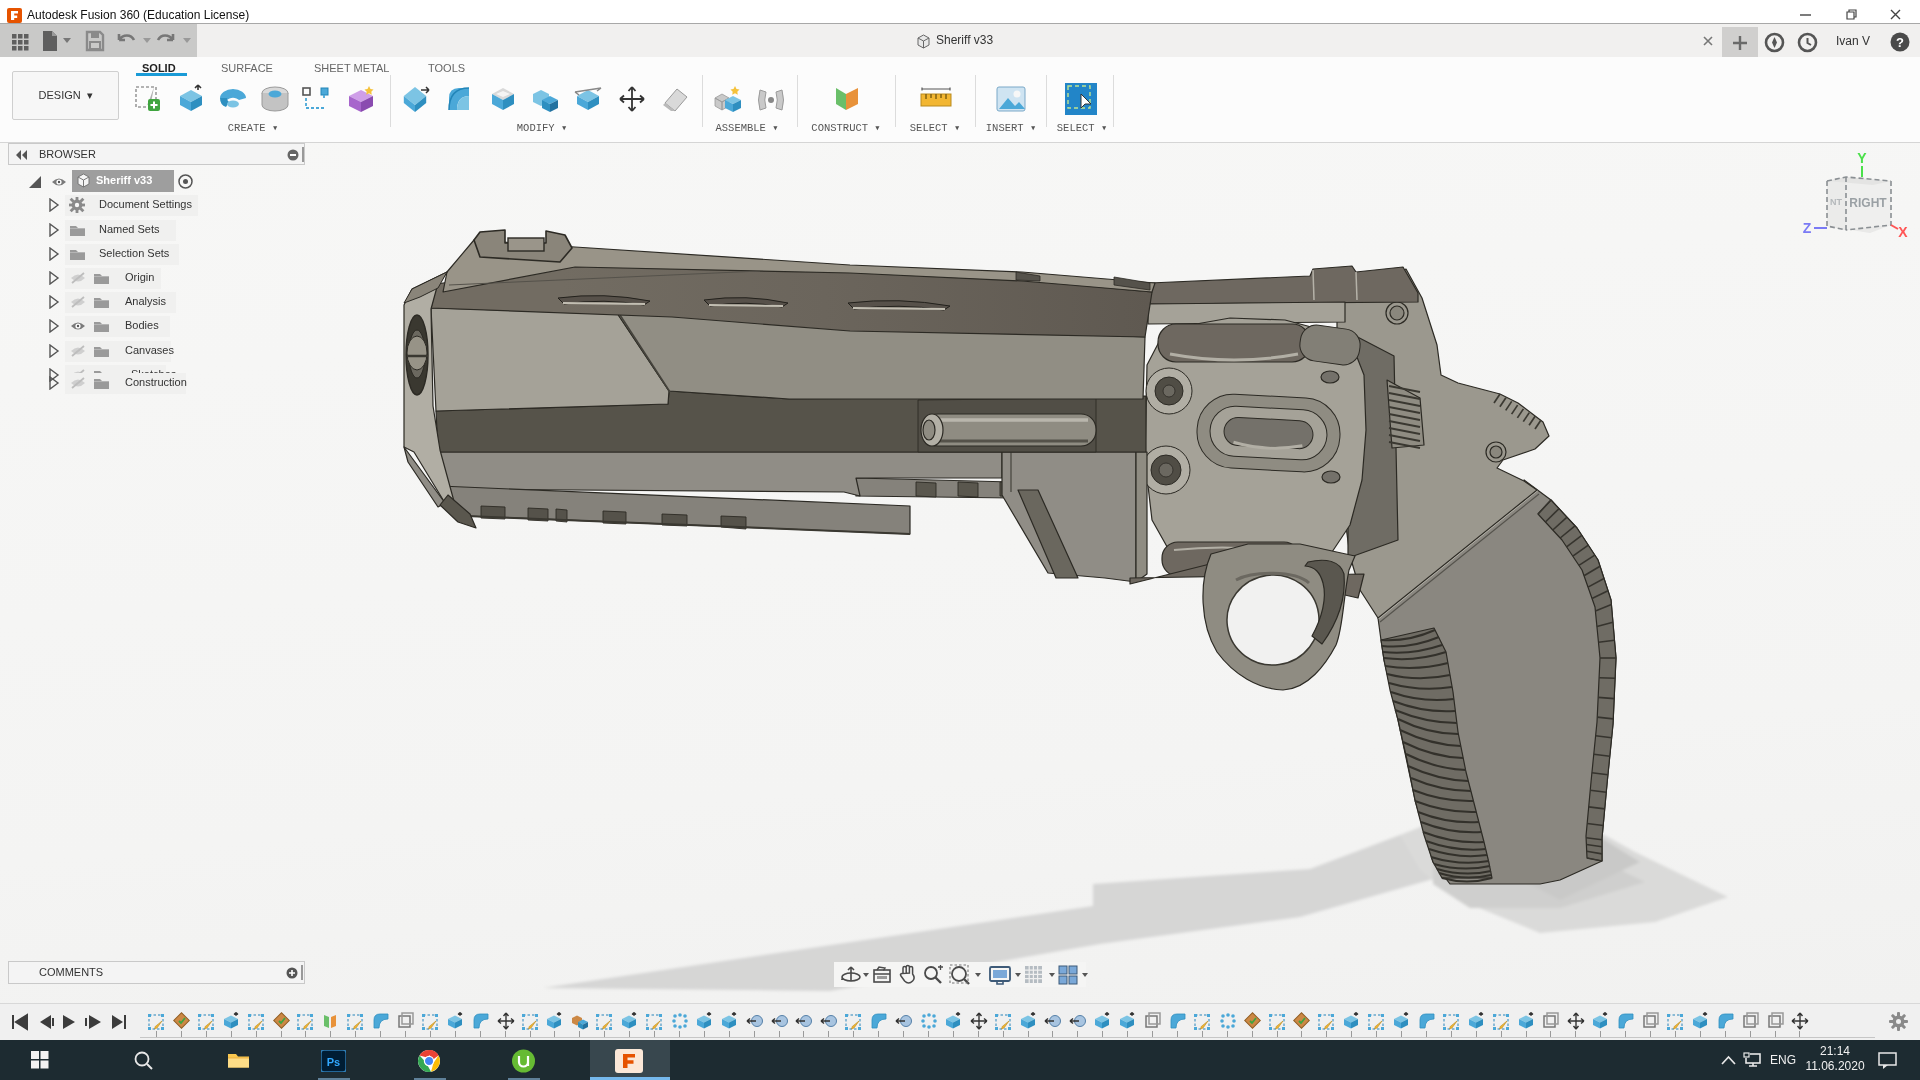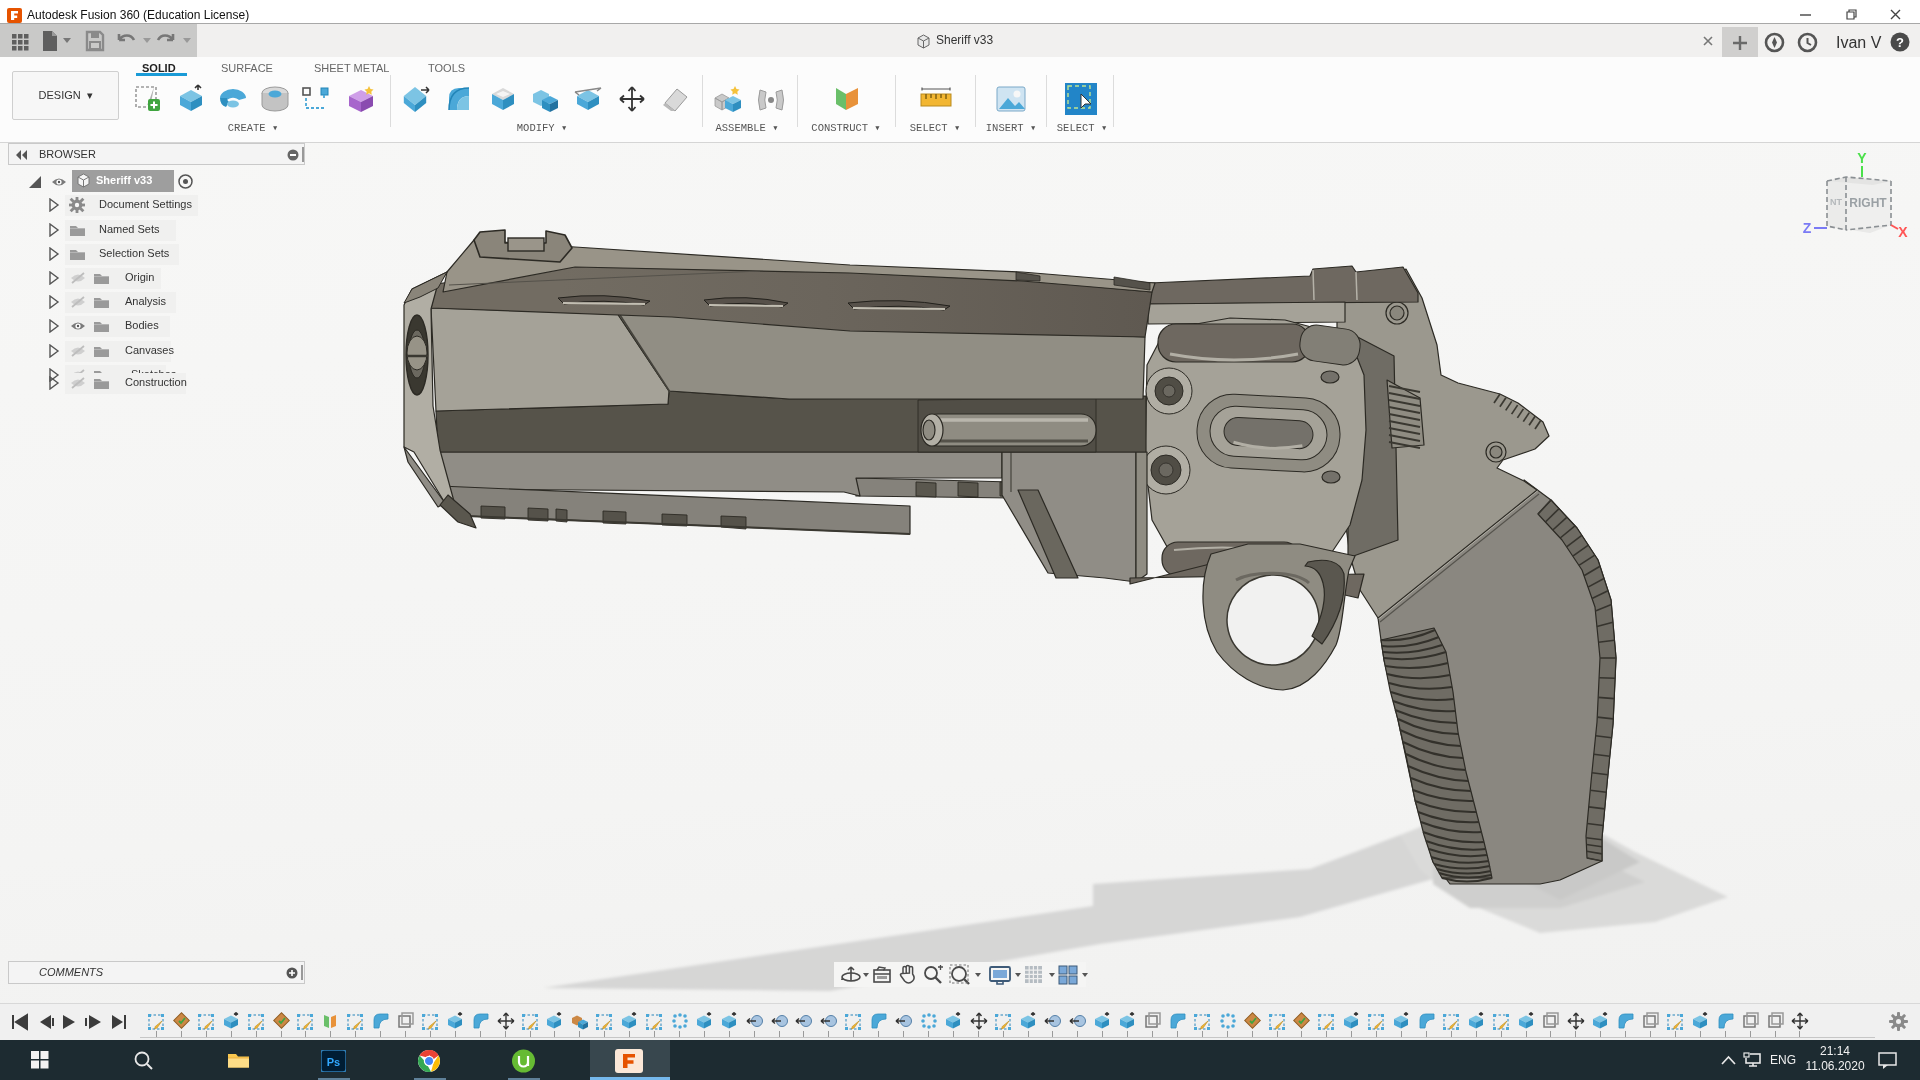--- a/index.html
+++ b/index.html
@@ -16,21 +16,21 @@
 .rtab.active { color:#222; font-weight:bold; }
 #tabline { position:absolute; left:136px; top:16px; width:51px; height:3px; background:#1a9bd7; }
 #designbox { position:absolute; left:12px; top:14px; width:107px; height:49px; background:#f7f7f7; border:1px solid #cfcfcf; border-radius:2px; font-size:11px; color:#333; text-align:center; line-height:47px; }
 .glabel { position:absolute; top:64px; font-size:10.5px; color:#555; transform:translateX(-50%); white-space:nowrap;font-family:Liberation Mono, monospace; }
 .gsep { position:absolute; top:18px; width:1px; height:52px; background:#dcdcdc; }
 #canvas { position:absolute; left:0; top:143px; width:1920px; height:860px; background:linear-gradient(175deg,#f7f7f6 0%,#f4f4f3 70%,#f1f1f0 100%); }
 #browser { position:absolute; left:8px; top:0px; width:297px; }
 #bheader { width:297px; height:22px; background:#f4f4f4; border:1px solid #c9c9c9; font-size:11px; color:#333; position:relative; }
 .trow { position:absolute; left:0; height:24px; font-size:11px; color:#333; width:297px; }
 .pill  { position:absolute; height:21px; top:1px; background:#f0f0ef; }
-#comments { position:absolute; left:8px; top:818px; width:297px; height:23px; background:#f4f4f4; border:1px solid #c9c9c9; font-size:11px; color:#333;font-style:italic; }
+#comments { position:absolute; left:8px; top:818px; width:297px; height:23px; background:#f4f4f4; border:1px solid #c9c9c9; font-size:11px; color:#333; }
 #navbar { position:absolute; left:834px; top:819px; width:252px; height:25px; background:#f5f5f4; }
 #timeline { position:absolute; left:0; top:1003px; width:1920px; height:37px; background:#f0f0f0; border-top:1px solid #d8d8d8; }
 #taskbar { position:absolute; left:0; top:1040px; width:1920px; height:40px; background:#1d2b31; }
 #clock { position:absolute; left:1800px; top:4px; width:70px; text-align:center; font-size:12px; color:#f0f0f0; line-height:15px; }
 </style>
 </head>
 <body>
 <div id="page">
 
   <div id="titlebar">
@@ -100,21 +100,21 @@
         <path d="M9 2 v14 M2 9 h14" stroke="#6a6a6a" stroke-width="2.4"></path>
       </svg>
       <svg class="abs" style="left:1764px;top:8px" width="21" height="21" viewBox="0 0 21 21">
         <circle cx="10.5" cy="10.5" r="8.5" fill="none" stroke="#555" stroke-width="2.6"></circle>
         <path d="M10.5 5 L13 10.5 L10.5 16 L8 10.5 z" fill="#555"></path>
       </svg>
       <svg class="abs" style="left:1797px;top:8px" width="21" height="21" viewBox="0 0 21 21">
         <circle cx="10.5" cy="10.5" r="8.5" fill="none" stroke="#555" stroke-width="2.6"></circle>
         <path d="M10.5 6 V11 L14 13" stroke="#555" stroke-width="2" fill="none"></path>
       </svg>
-      <div class="abs" style="left:1836px;top:10px;font-size:16px;color:#333">Ivan V</div>
+      <div class="abs" style="left:1836px;top:10px;font-size:12px;color:#333">Ivan V</div>
       <svg class="abs" style="left:1890px;top:8px" width="20" height="20" viewBox="0 0 20 20">
         <circle cx="10" cy="10" r="9.5" fill="#4a4a4a"></circle>
         <text x="10" y="14.5" font-size="13" font-family="Liberation Sans" font-weight="bold" fill="#fff" text-anchor="middle">?</text>
       </svg>
   </div>
 
   <div id="ribbon">
     <div id="designbox">DESIGN&nbsp;&nbsp;▾</div>
     <div class="rtab active" style="left:142px">SOLID</div>
     <div class="rtab" style="left:221px">SURFACE</div>

